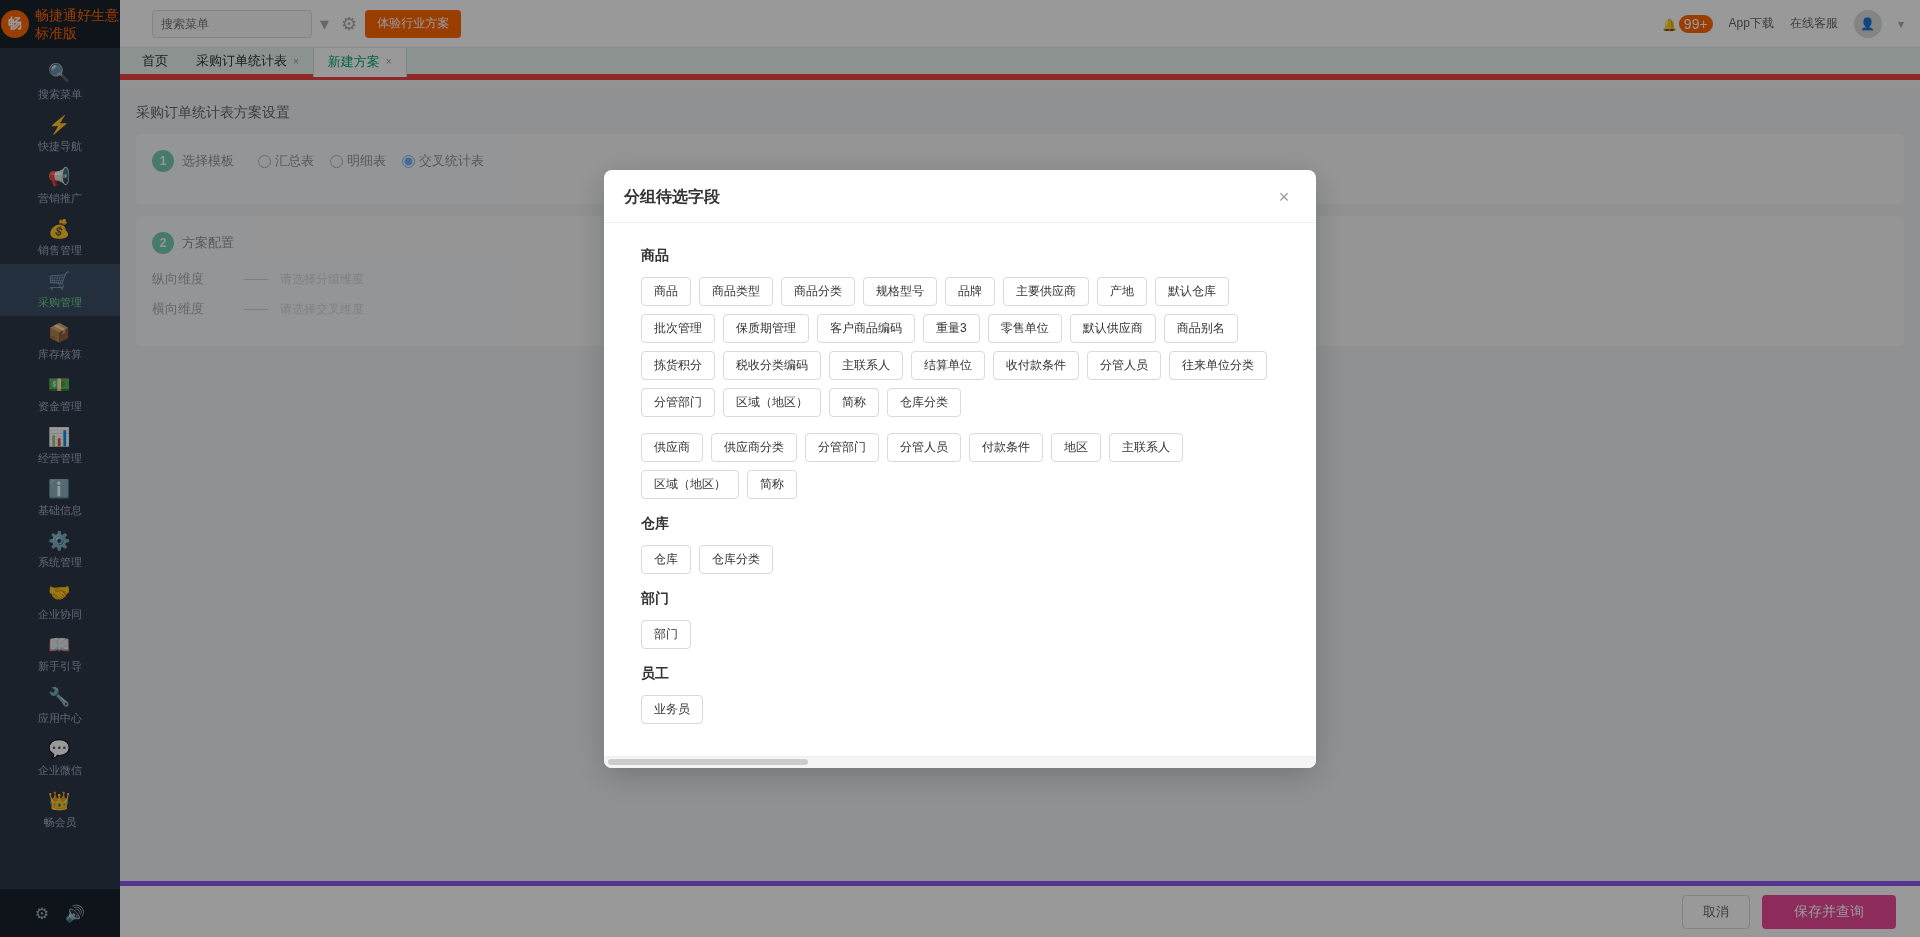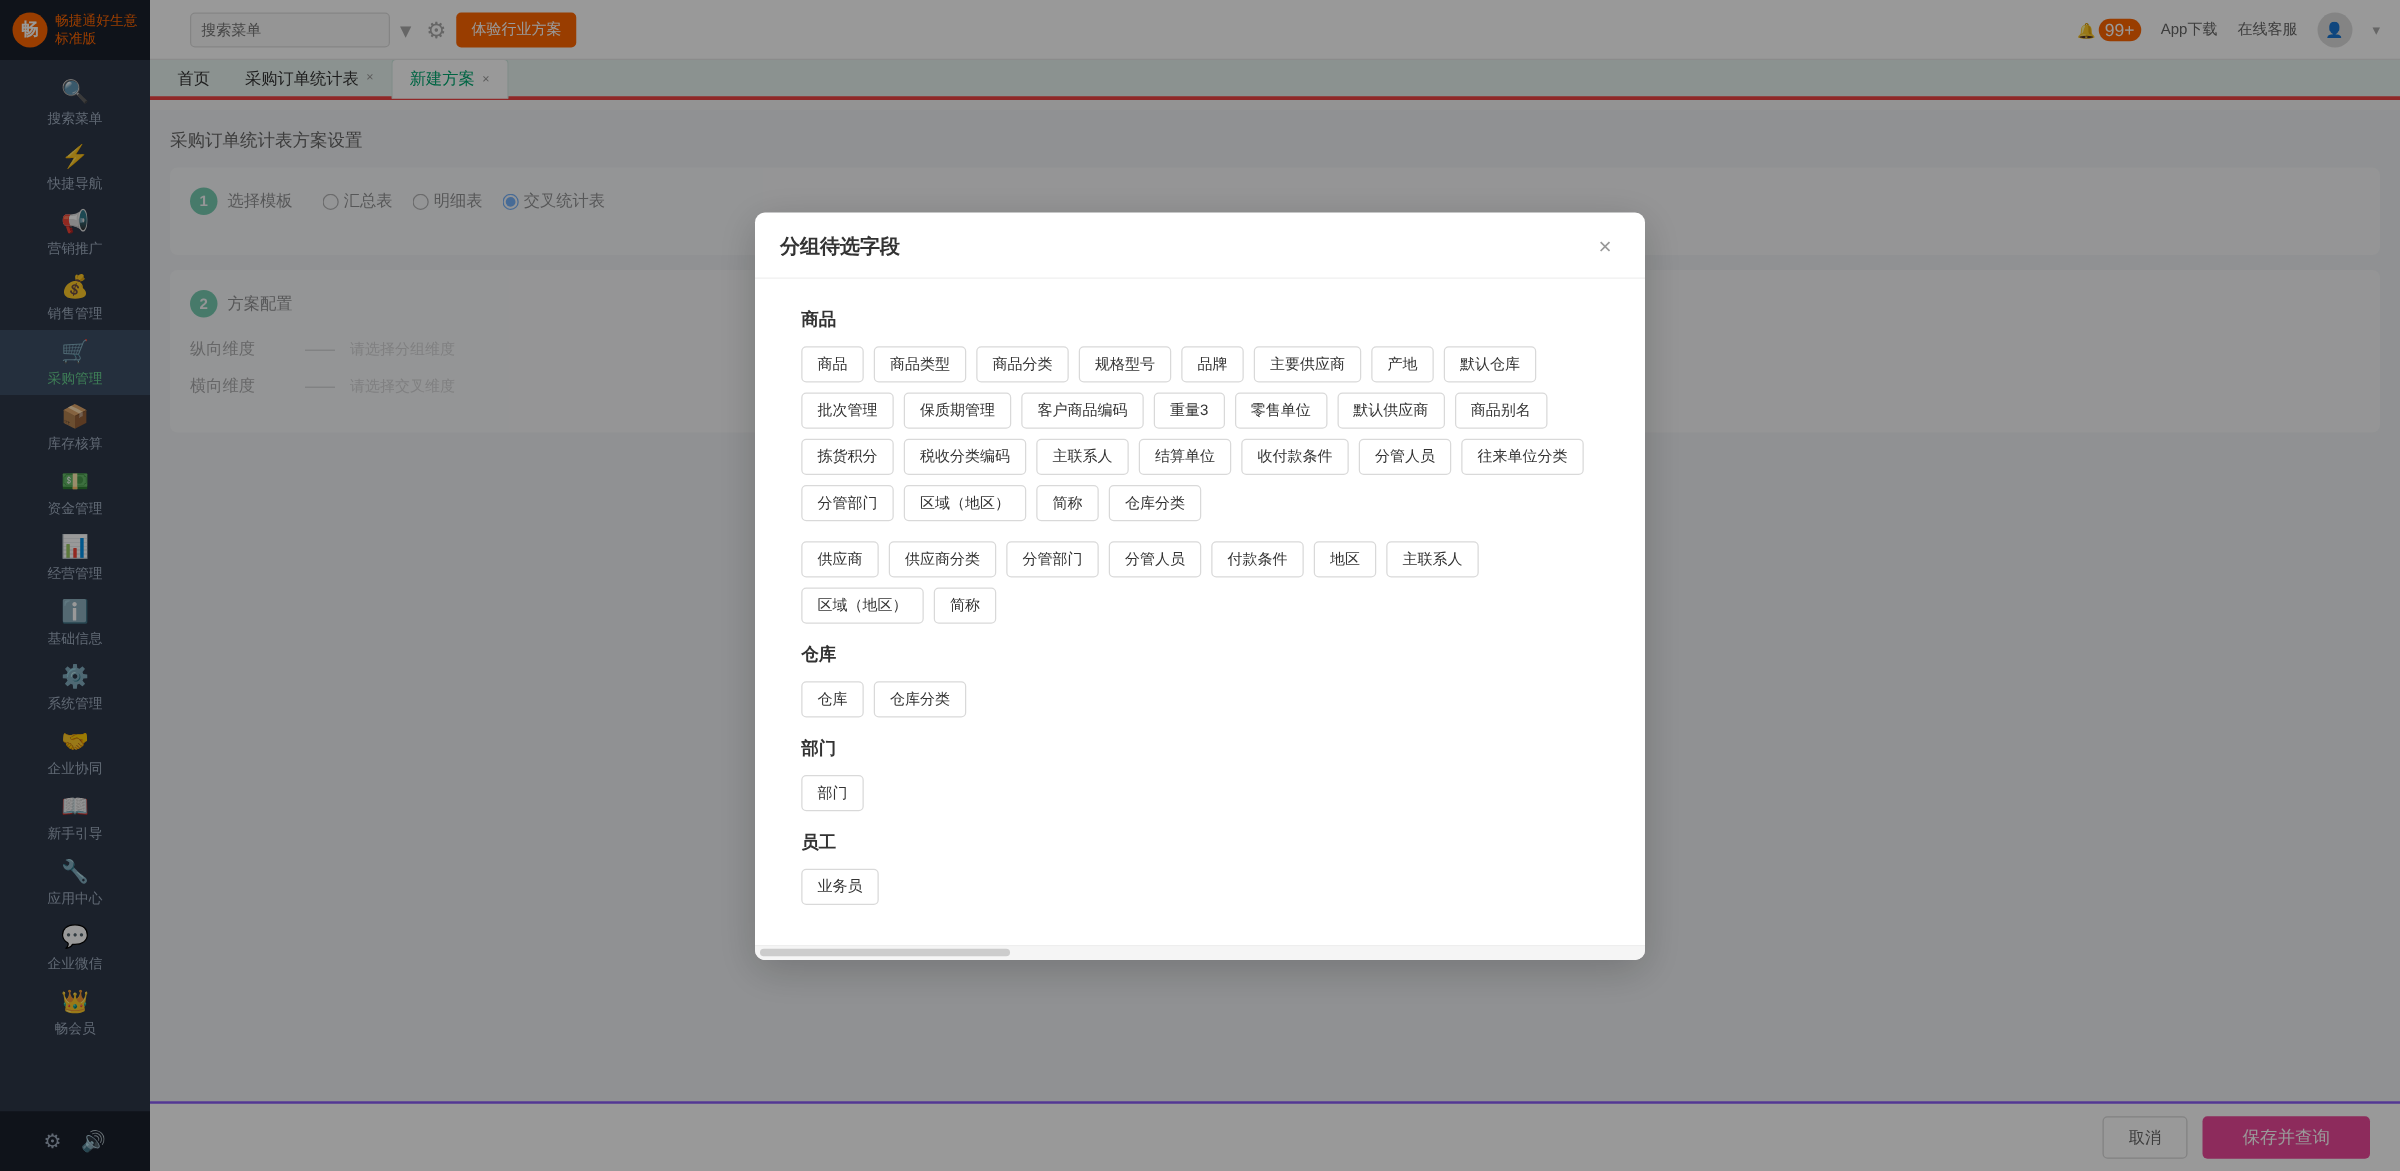--- a/index.html
+++ b/index.html
@@ -62,21 +62,21 @@
     
     .tab-bar {
       height: 32px;
       background: #e8f4f0;
       display: flex;
       align-items: center;
       padding: 0 8px;
       position: fixed;
       top: 48px; left: 120px; right: 0;
       z-index: 99;
-      border-bottom: 3px solid #ef4444;
+      border-bottom: 6px solid #ef4444;
     }
     .tab-item {
       height: 32px;
       padding: 0 14px;
       display: flex;
       align-items: center;
       gap: 6px;
       cursor: pointer;
       font-size: 13px;
       color: #333;
@@ -113,21 +113,21 @@
       background: #1a202c;
       gap: 6px;
     }
     .sidebar-logo-icon {
       width: 28px; height: 28px;
       background: #f60;
       border-radius: 50%;
       display: flex; align-items: center; justify-content: center;
       color: #fff; font-size: 14px; font-weight: bold;
     }
-    .sidebar-logo-text { color: #f60; font-size: 11px; line-height: 1.3; }
+    .sidebar-logo-text { color: #f60; font-size: 14px; line-height: 1.3; }
     .sidebar-nav { flex: 1; overflow-y: auto; padding: 8px 0; }
     .sidebar-item {
       height: 52px;
       display: flex;
       flex-direction: column;
       align-items: center;
       justify-content: center;
       gap: 3px;
       cursor: pointer;
       color: #a0aec0;
@@ -267,21 +267,21 @@
       cursor: pointer;
       white-space: nowrap;
     }
 
     
     .action-bar {
       position: fixed;
       bottom: 0; left: 120px; right: 0;
       height: 56px;
       background: #fff;
-      border-top: 2px solid #8b5cf6;
+      border-top: 5px solid #8b5cf6;
       display: flex;
       align-items: center;
       justify-content: flex-end;
       padding: 0 24px;
       gap: 12px;
       z-index: 99;
     }
     .btn-cancel {
       height: 34px;
       padding: 0 20px;

